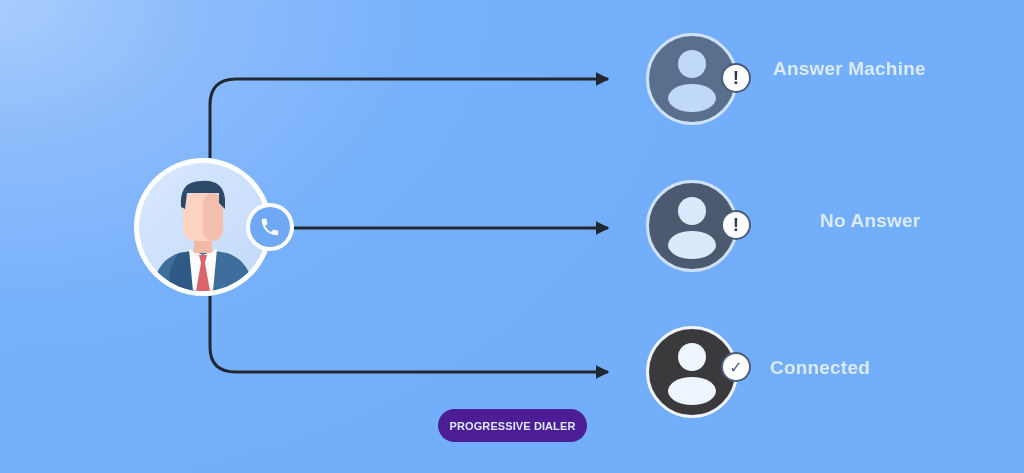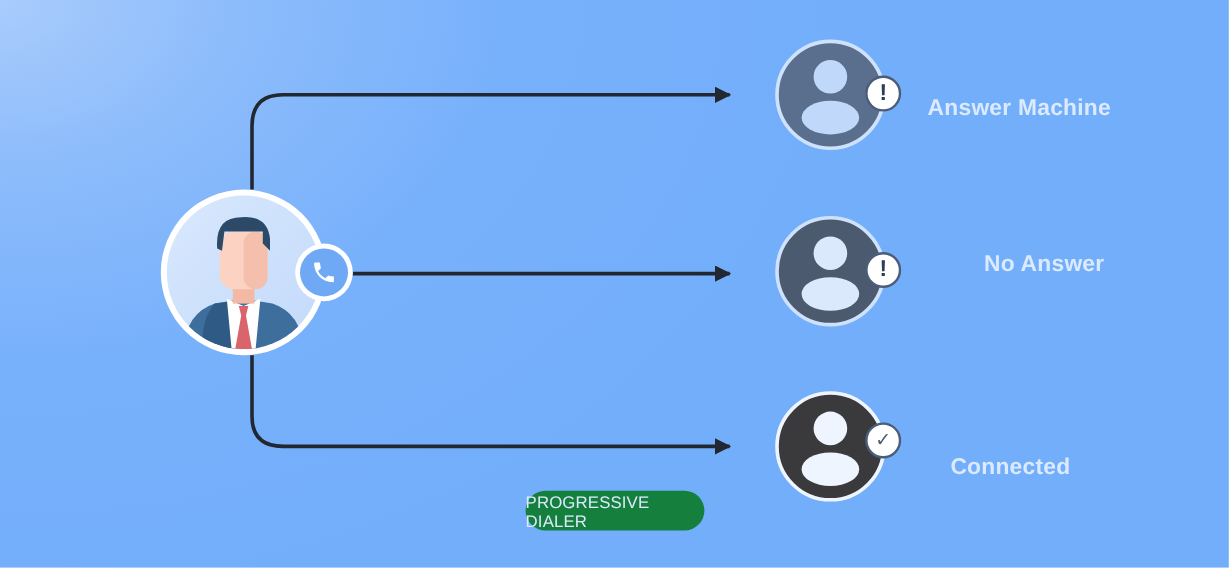--- a/index.html
+++ b/index.html
@@ -36,21 +36,21 @@
     background: #ffffff; box-sizing: border-box; border: 2px solid #4b5d78;
     display: flex; align-items: center; justify-content: center;
     font-weight: bold; font-size: 19px; color: #2c3e55;
   }
   .label {
     position: absolute; font-size: 19px; font-weight: bold; color: #dbeafe;
     white-space: nowrap; letter-spacing: 0.2px;
   }
   .pill {
     position: absolute; left: 438px; top: 409px; width: 149px; height: 33px; border-radius: 17px;
-    background: #15803d; color: #dbe9fd; font-size: 14px; font-weight: normal;
+    background: #4c1d95; color: #dbe9fd; font-size: 11px; font-weight: bold;
     display: flex; align-items: center; justify-content: center; letter-spacing: 0.1px;
   }
 </style>
 </head>
 <body>
 
 <div class="stage">
 
   <svg class="lines" width="1024" height="473">
     <defs>
@@ -91,34 +91,34 @@
     </div>
   </div>
 
   <div class="outcome" style="left:646px; top:33px; background:#5a6f8d;">
     <svg width="86" height="86" viewBox="0 0 86 86">
       <circle cx="43" cy="28" r="14" fill="#c0d9fb"></circle>
       <ellipse cx="43" cy="62" rx="24" ry="14" fill="#c0d9fb"></ellipse>
     </svg>
   </div>
   <div class="status-badge" style="left:721px; top:63px;">!</div>
-  <div class="label" style="left:773px; top:80px;">Answer Machine</div>
+  <div class="label" style="left:773px; top:58px;">Answer Machine</div>
 
   <div class="outcome" style="left:646px; top:180px; background:#4b5a6e;">
     <svg width="86" height="86" viewBox="0 0 86 86">
       <circle cx="43" cy="28" r="14" fill="#dbe9fd"></circle>
       <ellipse cx="43" cy="62" rx="24" ry="14" fill="#dbe9fd"></ellipse>
     </svg>
   </div>
   <div class="status-badge" style="left:721px; top:210px;">!</div>
   <div class="label" style="left:772px; top:210px;margin-left:48px;">No Answer</div>
 
   <div class="outcome" style="left:646px; top:326px; background:#3a3a3c; border-color:#eef5ff;">
     <svg width="86" height="86" viewBox="0 0 86 86">
       <circle cx="43" cy="28" r="14" fill="#eef5ff"></circle>
       <ellipse cx="43" cy="62" rx="24" ry="14" fill="#eef5ff"></ellipse>
     </svg>
   </div>
   <div class="status-badge" style="left:721px; top:352px; font-size:16px; font-weight:normal; color:#4b5d78;">✓</div>
-  <div class="label" style="left:792px; top:357px;margin-top:22px;">Connected</div>
+  <div class="label" style="left:770px; top:357px;">Connected</div>
 
   <div class="pill">PROGRESSIVE DIALER</div>
 </div>
 
 </body></html>

